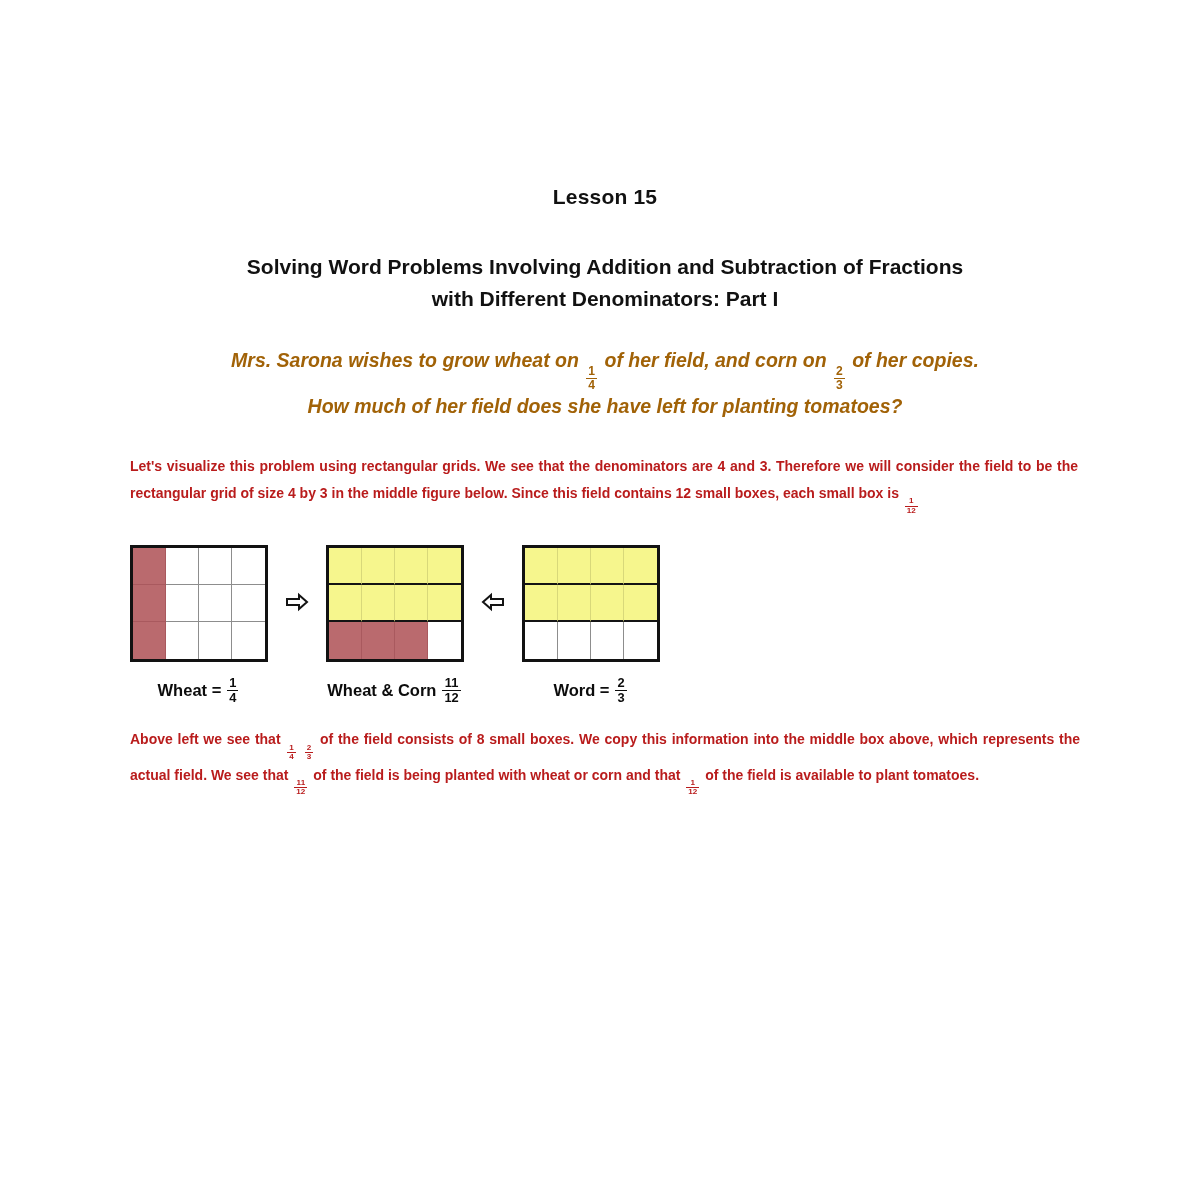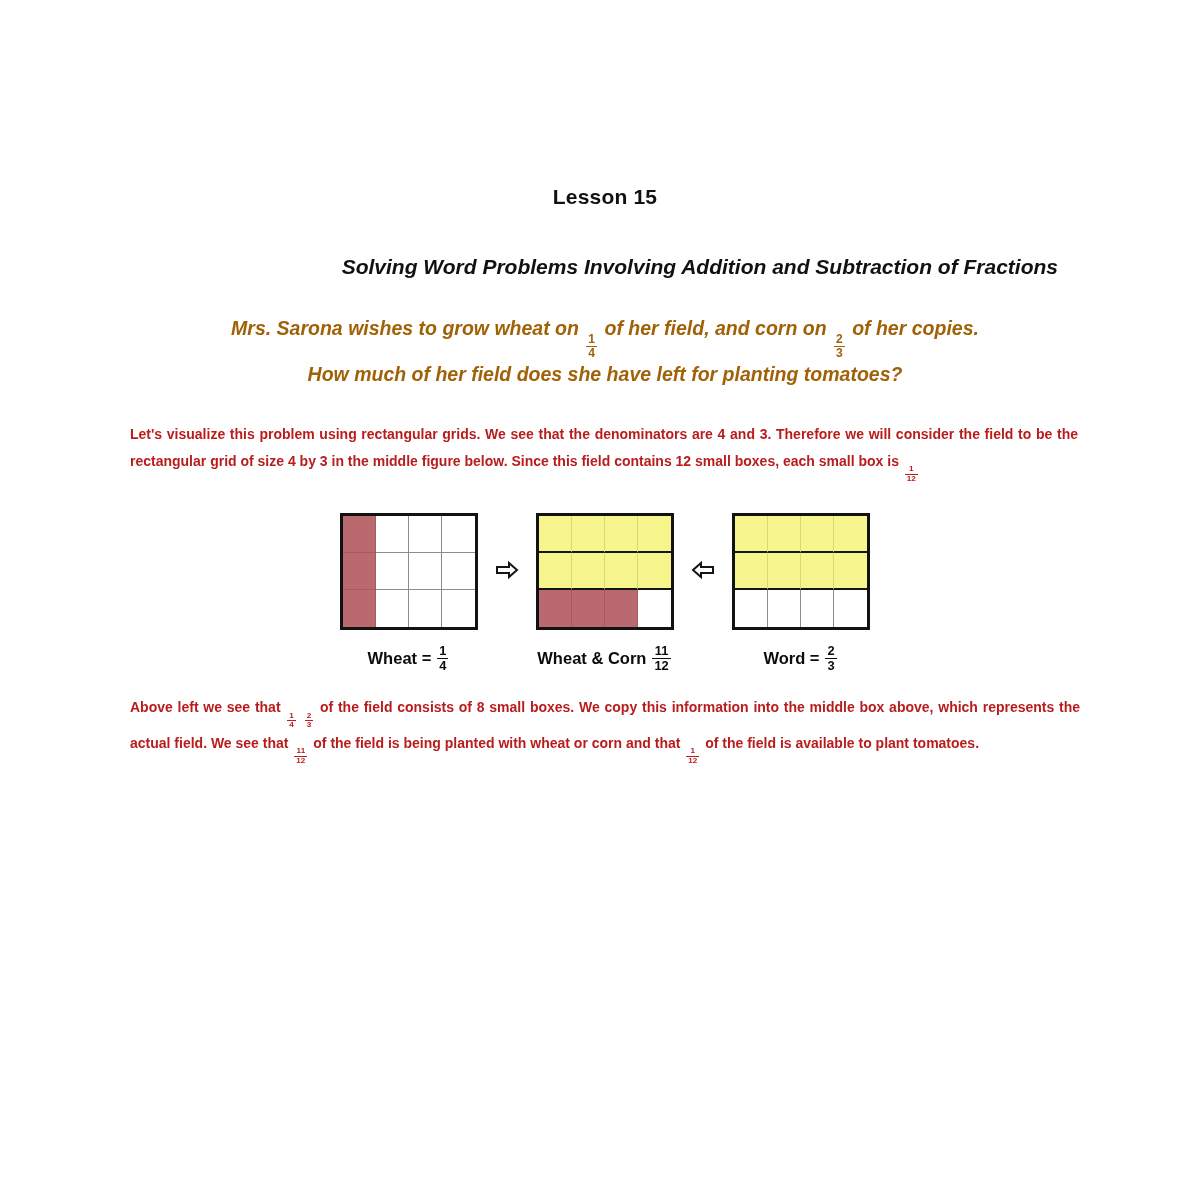--- a/index.html
+++ b/index.html
@@ -34,28 +34,27 @@
   .lesson-title {
     text-align: center;
     font-size: 21px;
     font-weight: bold;
     letter-spacing: 0.2px;
     color: #111111;
     margin: 0 0 42px 0;
   }
 
   .doc-title {
-    text-align: right;
+    text-align: center;
     font-size: 21px;
     font-weight: bold;
     line-height: 1.52;
     color: #111111;
     margin: 0 0 30px 0;
     padding: 0 22px;
-    font-style: italic;
   }
   .doc-title-line { display: block; }
 
   
   .problem {
     text-align: center;
     font-size: 19.5px;
     font-style: italic;
     font-weight: bold;
     color: #a16207;
@@ -101,21 +100,21 @@
     border-top: 1.6px solid currentColor;
     padding: 0 2px;
   }
   .frac.small { vertical-align: -0.38em; }
   .frac.small .num, .frac.small .den { font-size: 0.58em; }
 
   
   .figure-area {
     margin: 30px 0 8px 0;
     display: flex;
-    justify-content: center;
+    justify-content: flex-start;
     align-items: flex-start;
     gap: 0;
   }
 
   .fig-block {
     display: flex;
     flex-direction: column;
     align-items: center;
   }
 
@@ -166,20 +165,21 @@
 </head>
 <body>
 
 <div class="page">
   <div class="content">
 
     <div class="lesson-title">Lesson 15</div>
 
     <div class="doc-title">
       <span class="doc-title-line">Solving Word Problems Involving Addition and Subtraction of Fractions</span>
+      <span class="doc-title-line">with Different Denominators: Part I</span>
     </div>
 
     <div class="problem">
       <span class="problem-line">
         <span>Mrs. Sarona wishes to grow wheat on</span>
         <span class="frac">
             <span class="num">1</span>
             <span class="den">4</span>
           </span>
         <span>of her field, and corn on</span>

